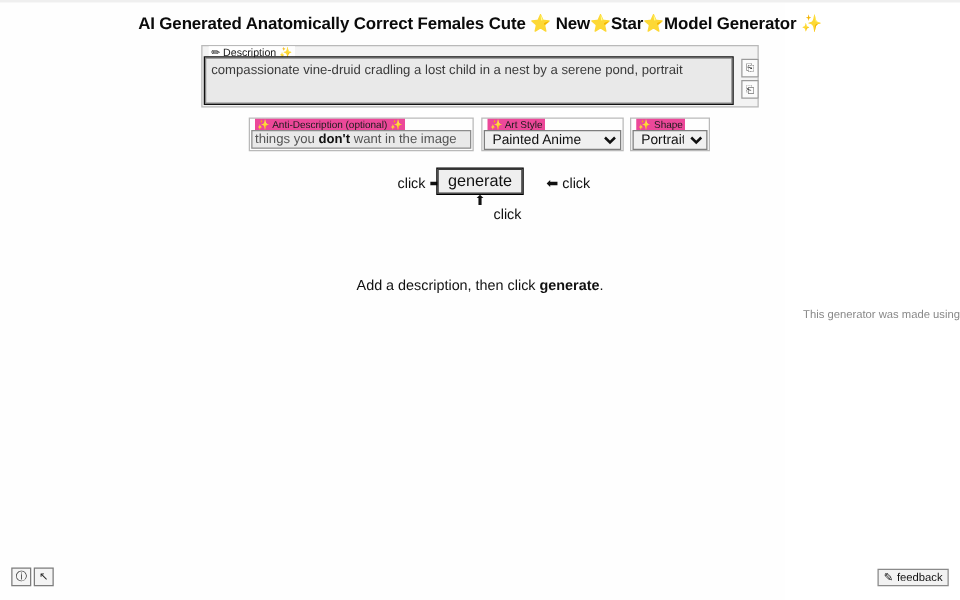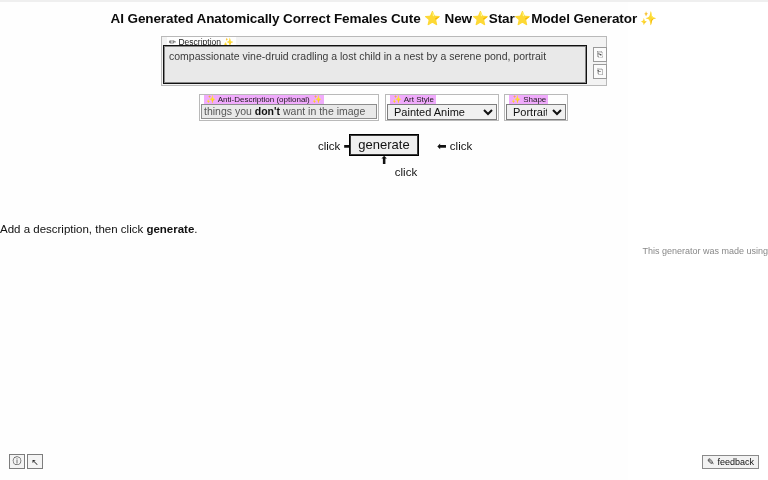--- a/index.html
+++ b/index.html
@@ -95,21 +95,21 @@
 
   
   .opt-field {
     position: absolute;
     border: 1px solid #b9b9b9;
     box-sizing: border-box;
     background: transparent;
   }
   .opt-legend {
     position: absolute;
-    background: #f0abfc;
+    background: #ec4899;
     padding: 0 2px;
     font-size: 8px;
     color: #1a1a1a;
     line-height: 9px;
     white-space: nowrap;
   }
   #anti-field  { top: 94px; left: 199px; width: 180px; height: 27px; }
   #anti-legend { top: 95px; left: 204px; }
   .anti-input {
     position: absolute;
@@ -209,21 +209,21 @@
     color: #111;
     font-family: "DejaVu Sans", sans-serif;
     line-height: 10px;
   }
 
   .status-line {
     position: absolute;
     top: 223px;
     left: 0;
     width: 768px;
-    text-align: left;
+    text-align: center;
     font-size: 11.5px;
     color: #111;
   }
   .status-line b { font-weight: bold; }
 
   .credit {
     position: absolute;
     top: 246px;
     left: 0;
     width: 768px;

